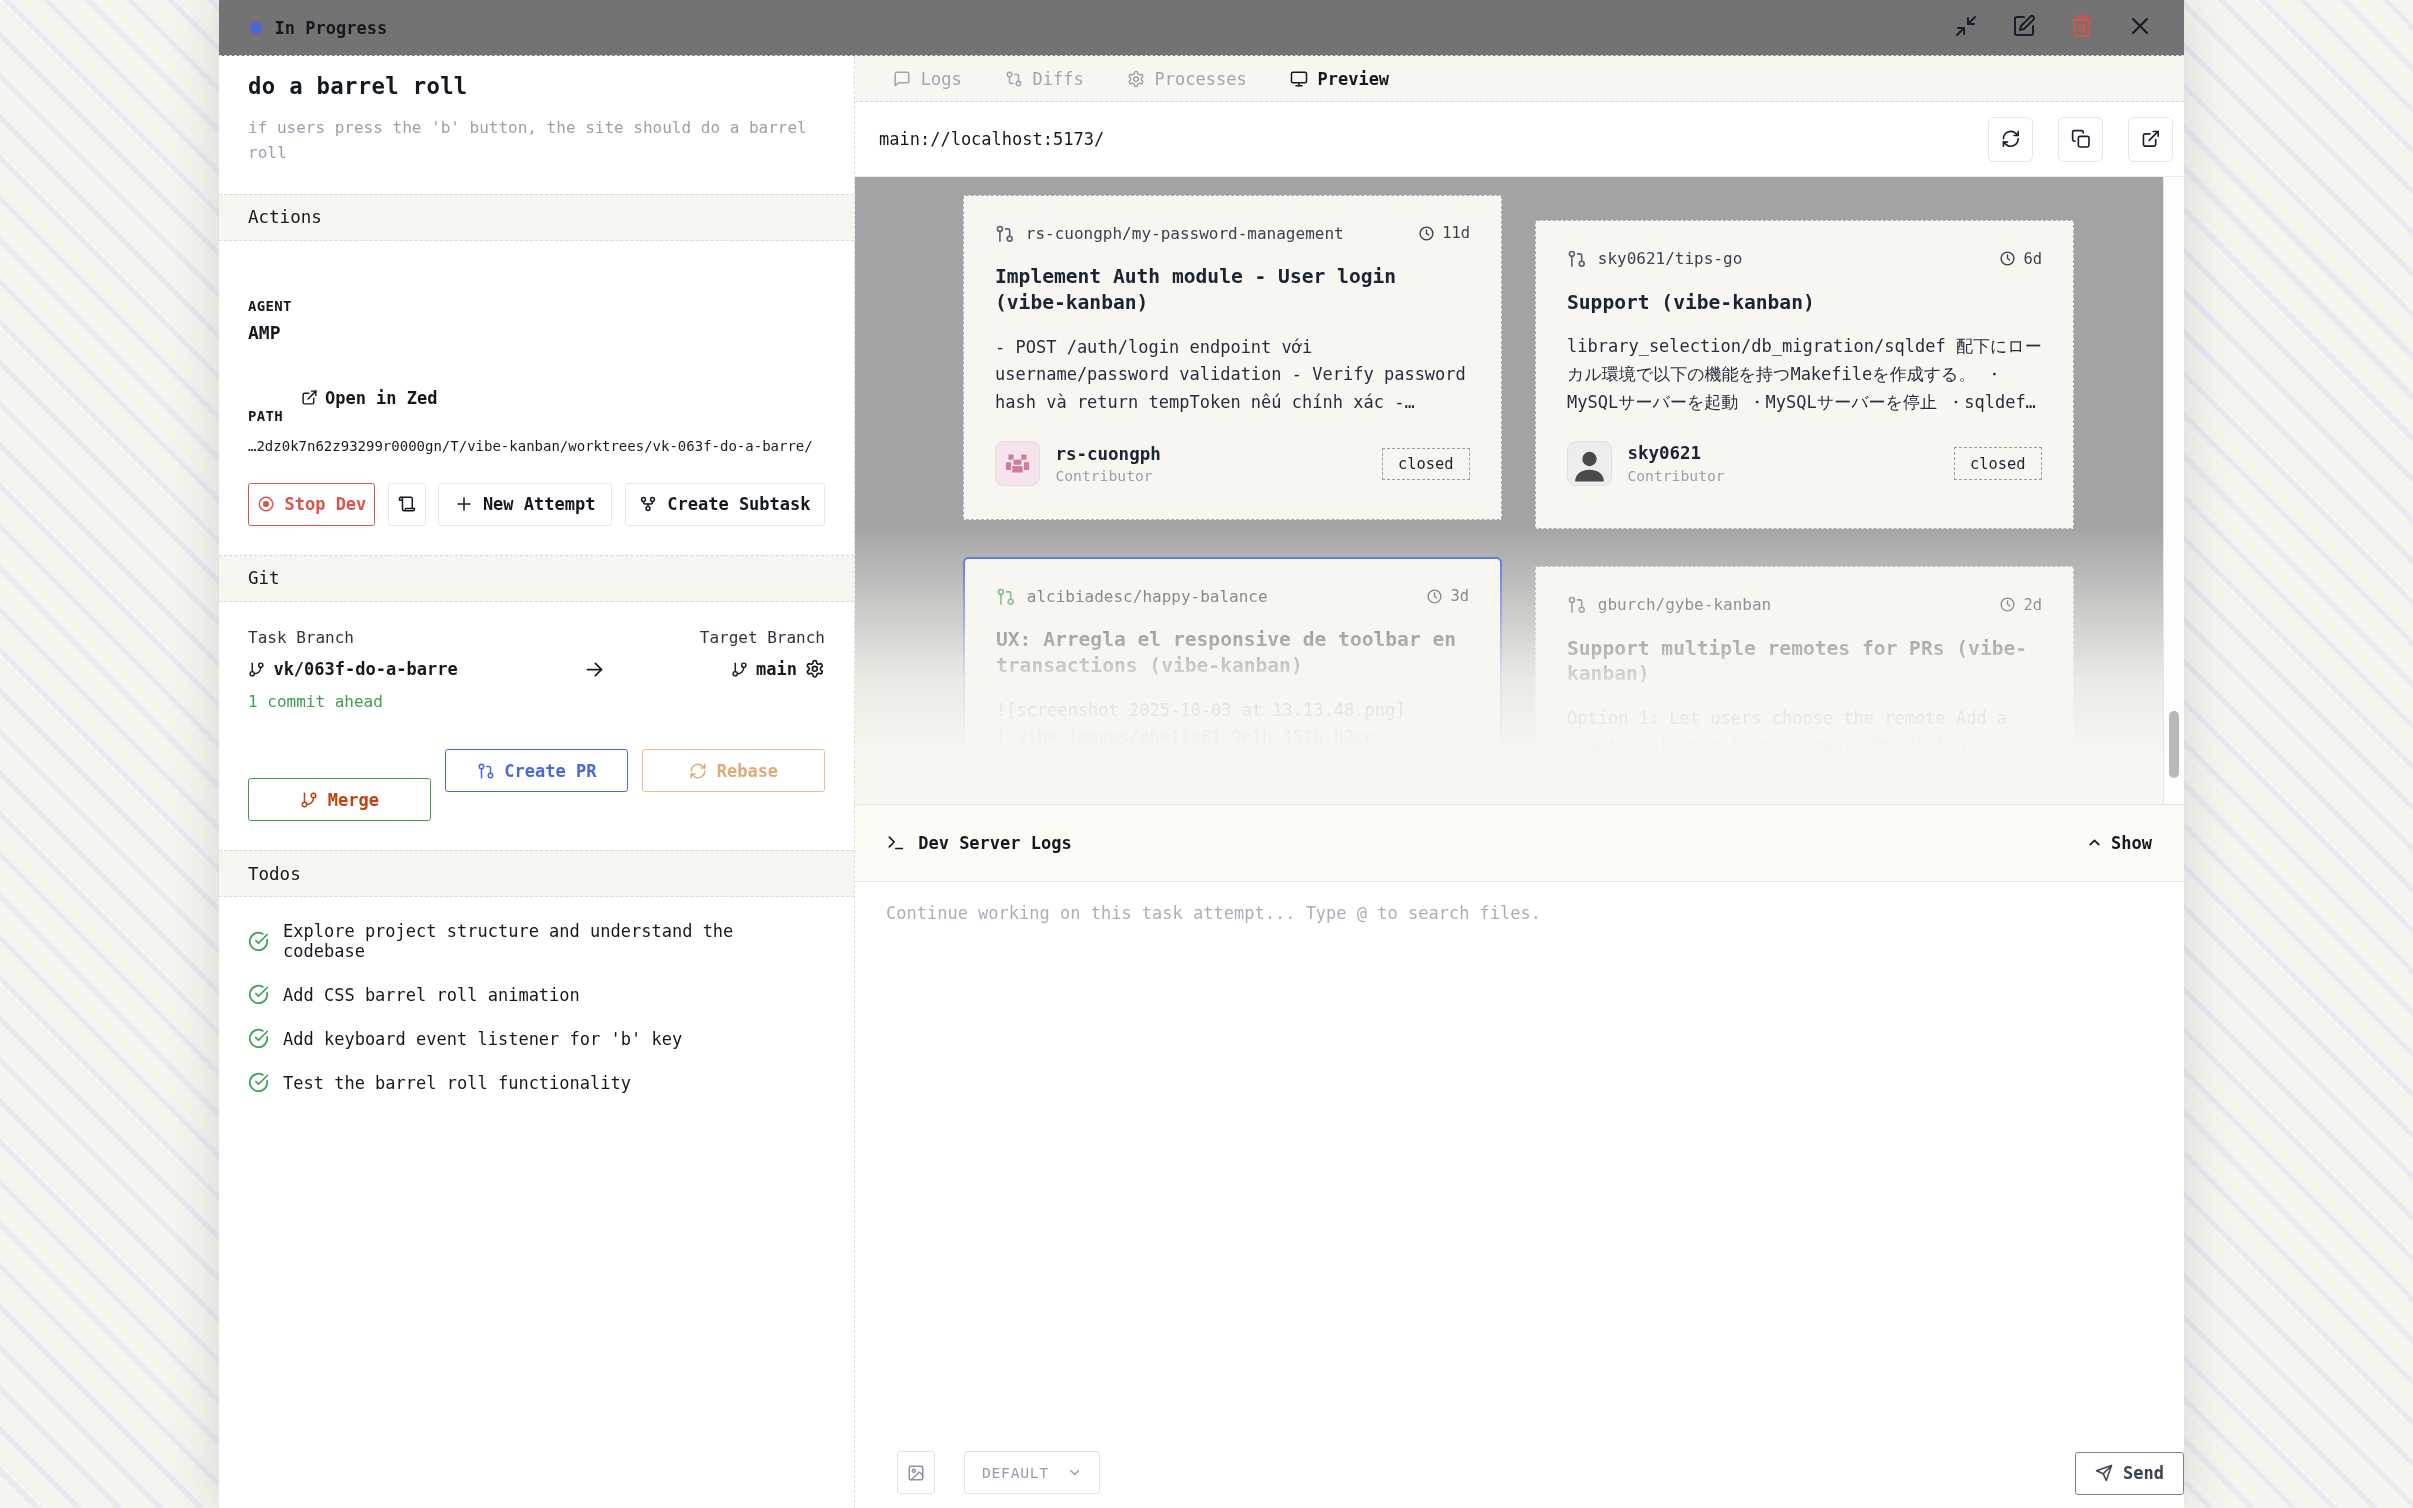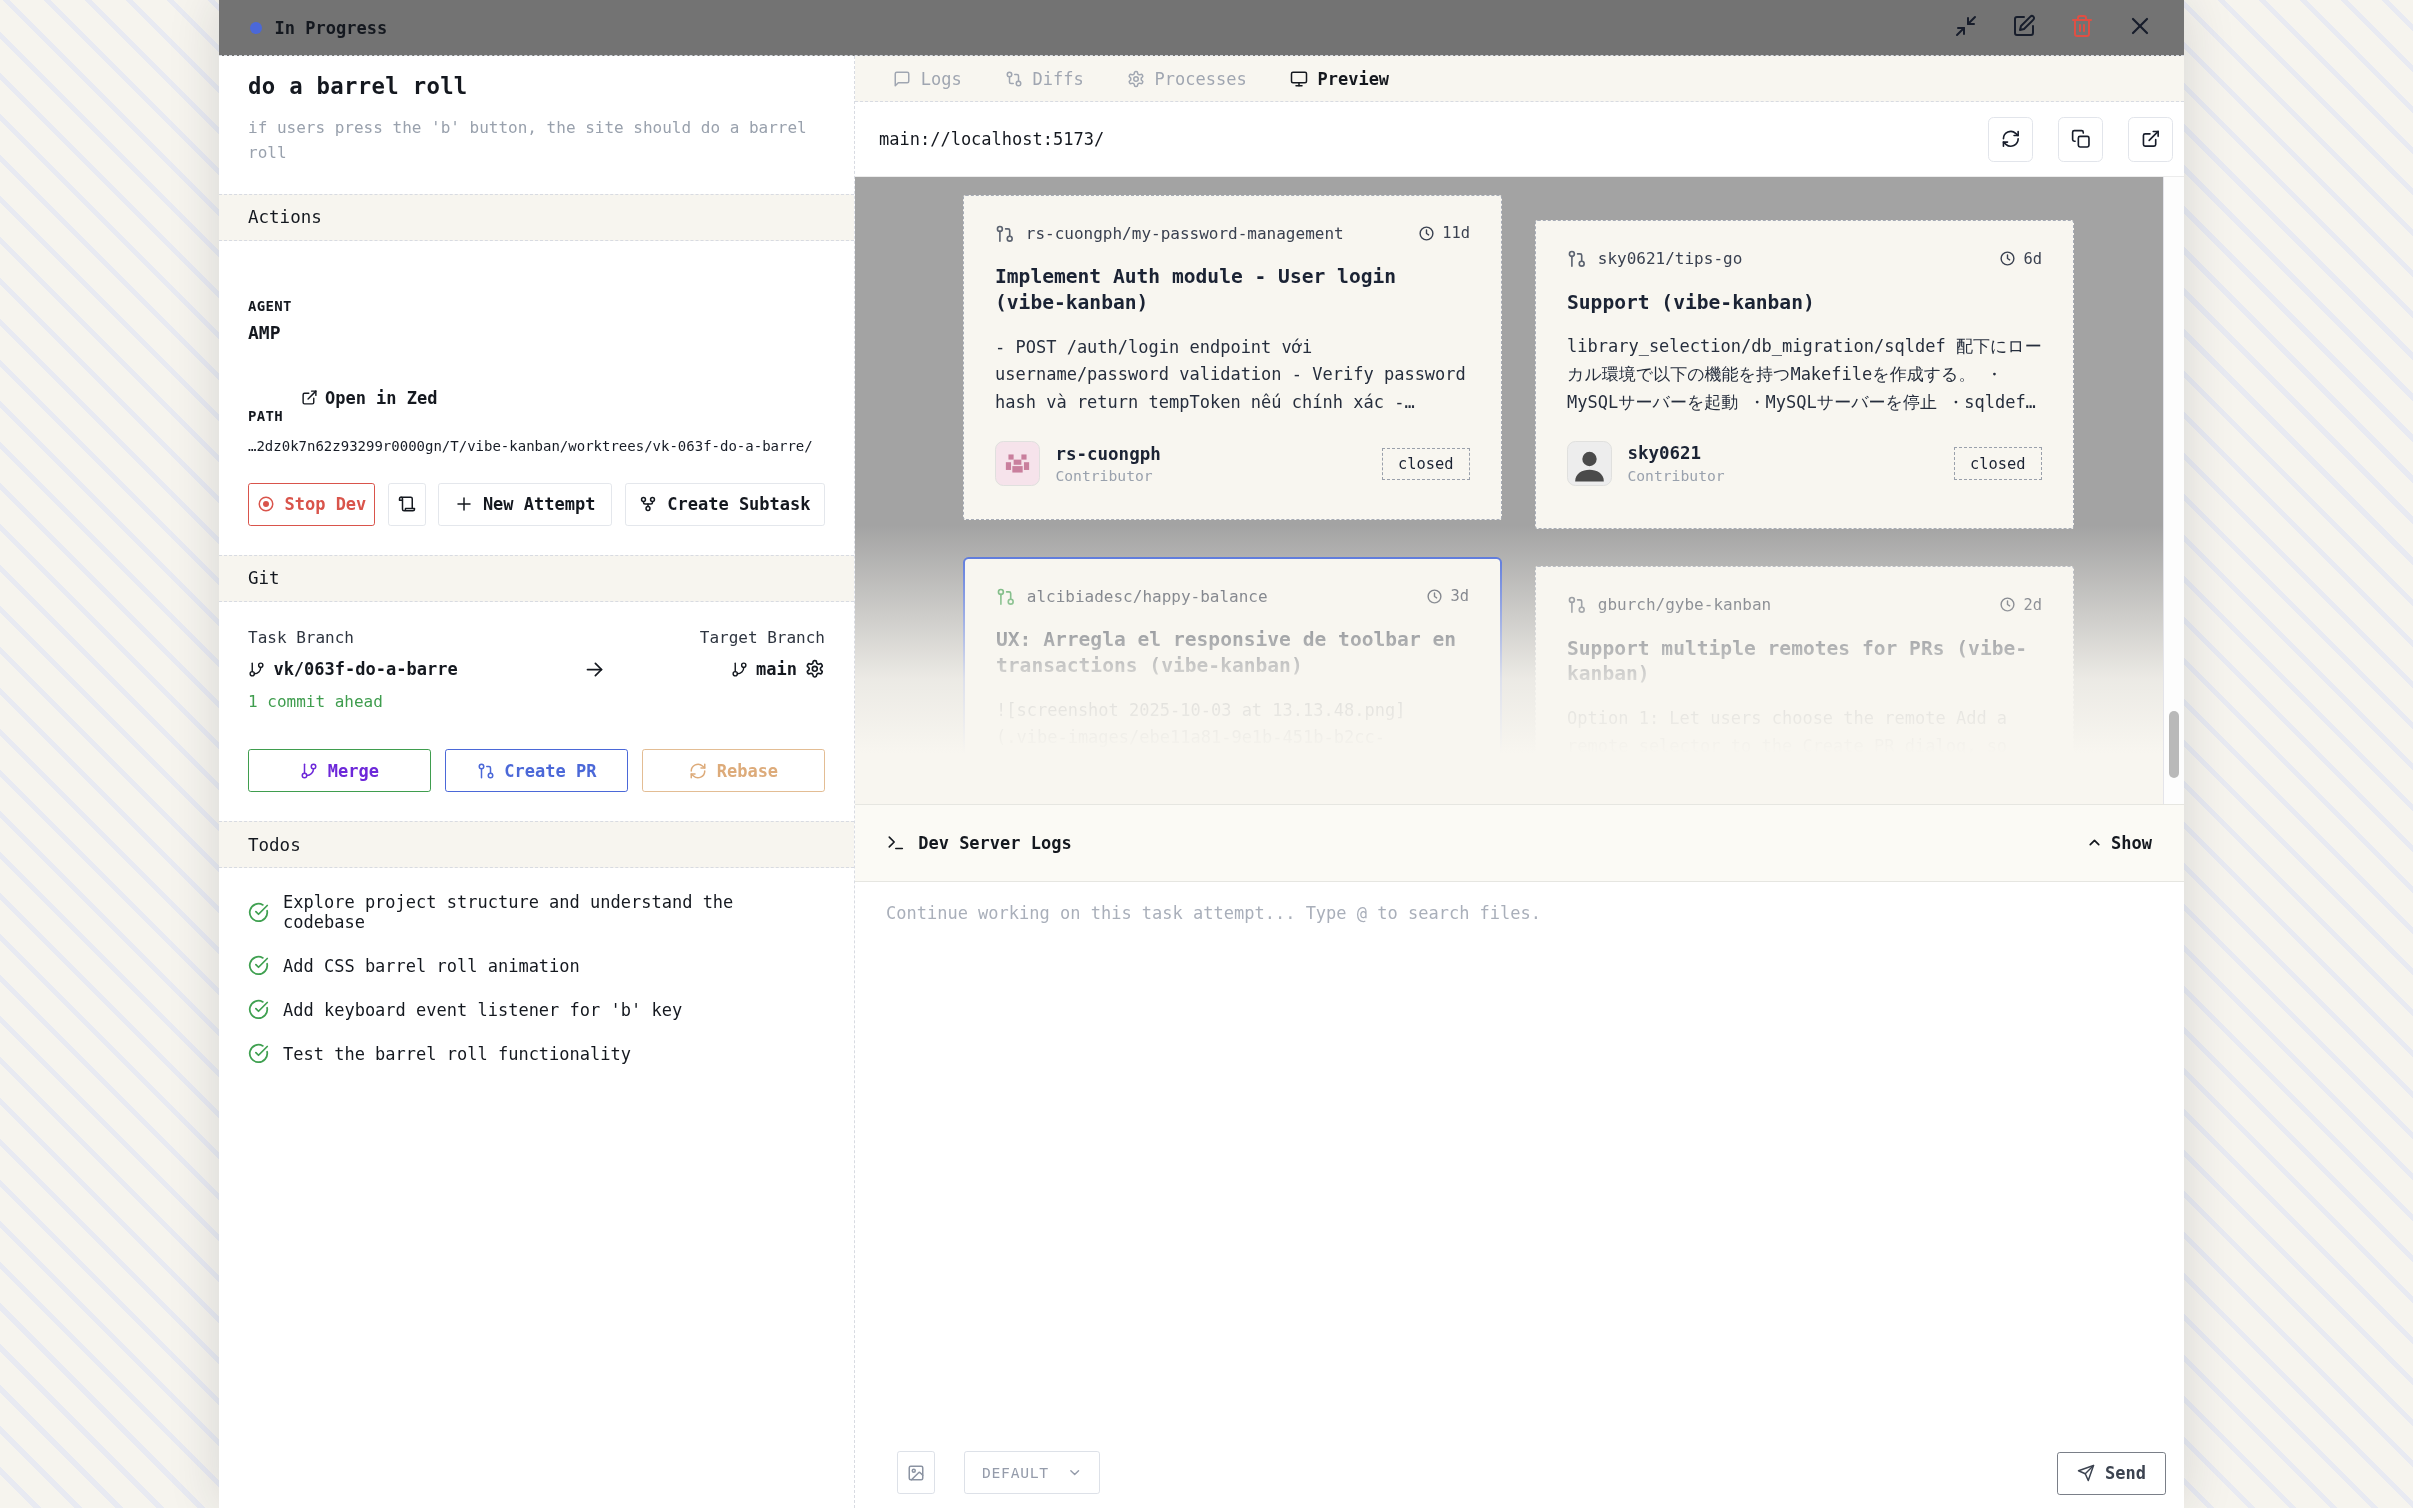--- a/index.html
+++ b/index.html
@@ -62,21 +62,21 @@
   .btn-attempt { flex:1; }
   .btn-subtask { flex:1.15; }
 
   .git-block { padding:26.5px 29px 29px; }
   .branch-labels { display:flex; justify-content:space-between; font-size:16px; color:#2e3540; }
   .branch-row { display:flex; align-items:center; justify-content:space-between; margin-top:11.2px; }
   .branch-chip { display:flex; align-items:center; gap:8.4px; font-size:17px; font-weight:bold; color:#14181f; }
   .gear-btn { background:none; border:none; cursor:pointer; color:#14181f; display:flex; }
   .ahead { margin-top:12.6px; font-size:16px; color:#3f9d4e; }
   .git-btnrow { display:flex; gap:14px; margin-top:38px; }
-  .btn-merge { flex:1; border-color:#3f9d4e; color:#6d28d9; }
+  .btn-merge { flex:1; border-color:#3f9d4e; color:#c2410c;margin-top:29px; }
   .btn-pr { flex:1; border-color:#4b68d8; color:#4b68d8; }
   .btn-rebase { flex:1; border-color:#e3bd94; color:#ddab7a; }
 
   .todos-block { padding:24px 29px; }
   .todo-row { display:flex; align-items:center; gap:14px; margin-bottom:23px; }
   .todo-row .ico { color:#3fa050; }
   .todo-text { font-size:17px; color:#14181f; }
 
   
   .right { flex:1; display:flex; flex-direction:column; min-width:0; }
@@ -144,21 +144,21 @@
     border:none; outline:none; resize:none; background:transparent;
     font-family:inherit; font-size:17px; color:#14181f;
   }
   .composer textarea::placeholder { color:#a9afba; }
   .composer-controls { position:absolute; left:42px; bottom:14px; display:flex; gap:29px; }
   .img-btn { width:38px; height:43px; border:1px solid #dde1e8; border-radius:2.8px; background:#fff;
              color:#8b93a2; display:flex; align-items:center; justify-content:center; cursor:pointer; }
   .model-btn { height:43px; padding:0 17px; border:1px solid #dde1e8; border-radius:2.8px; background:#fff;
                display:flex; align-items:center; gap:18px; cursor:pointer;
                font-family:inherit; font-size:14.7px; letter-spacing:0.7px; color:#959cab; }
-  .send-btn { position:absolute; right:18px; bottom:13.3px; width:109px; height:43px;
+  .send-btn { position:absolute; right:0; bottom:13.3px; width:109px; height:43px;
               border:1.4px solid #7a7f88; border-radius:2.8px; background:#fff; cursor:pointer;
               display:flex; align-items:center; justify-content:center; gap:9.8px;
               font-family:inherit; font-size:17px; font-weight:bold; color:#3c4350; }
 </style>
 </head>
 <body>
 
 <div class="dialog">
 
   <div class="titlebar">

